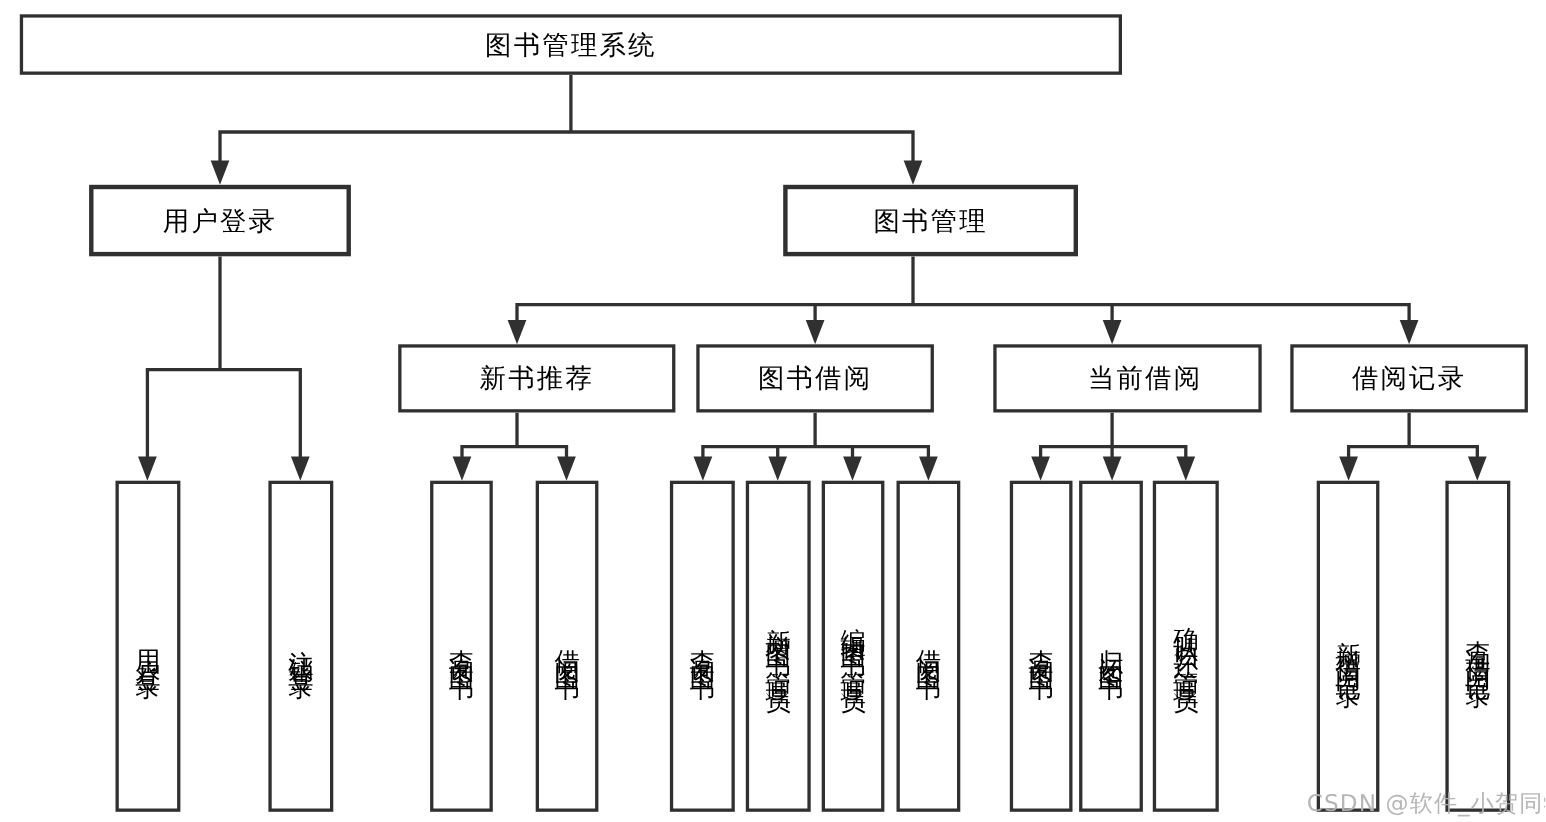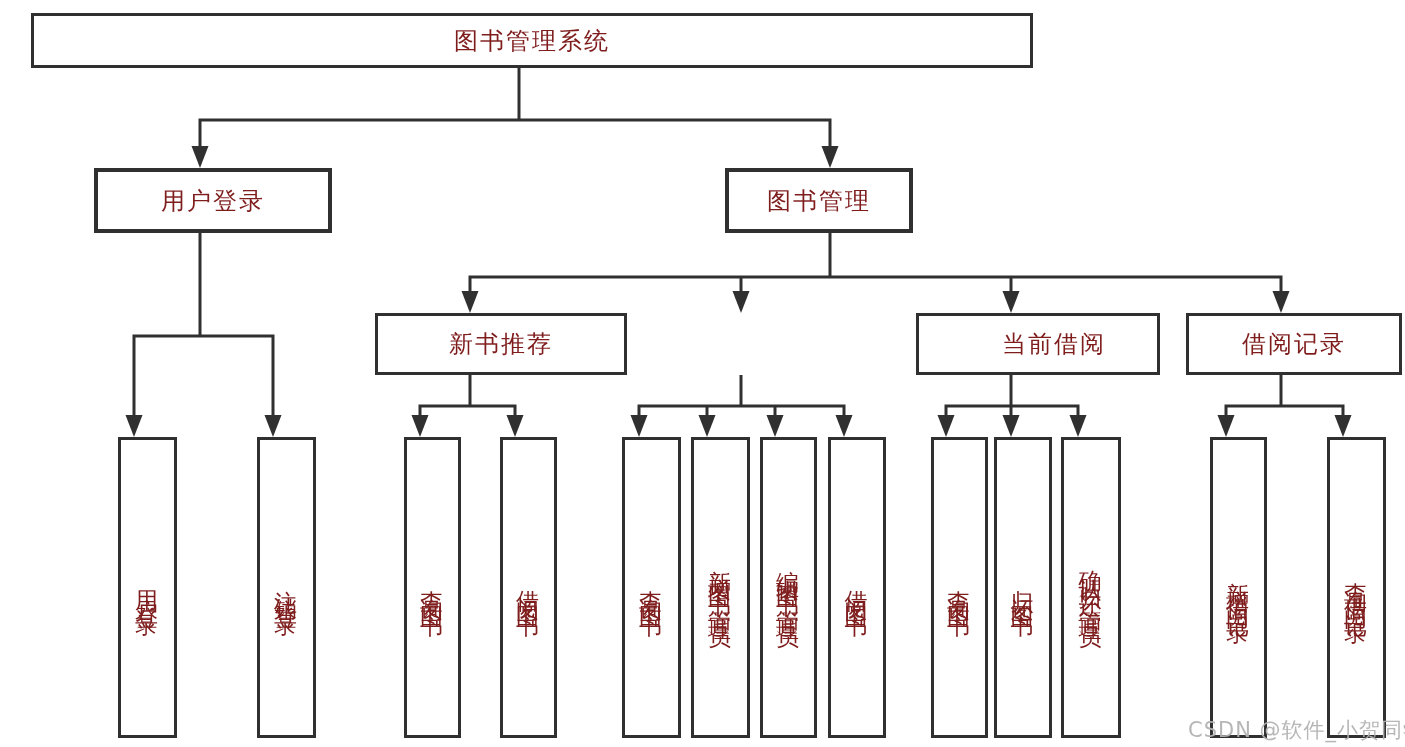--- a/index.html
+++ b/index.html
@@ -17,22 +17,21 @@
     pointer-events: none;
   }
   .box {
     position: absolute;
     box-sizing: border-box;
     border: 3px solid #303030;
     background: #ffffff;
     display: flex;
     align-items: center;
     justify-content: center;
-    color: #7f1d1d;
-    margin-left: 13px;
+    color: #000000;
   }
   .root-box   { left: 18px;  top: 13px;  width: 1002px; height: 55px; }
   .lvl2-box   { top: 168px; height: 65px; border-width: 4px; }
   .lvl3-box   { top: 313px; height: 62px; }
   .leaf-box   { top: 437px; height: 301px; }
   .htext { font-size: 24px; letter-spacing: 2px; white-space: nowrap; }
   .vtext {
     writing-mode: vertical-rl;
     text-orientation: mixed;
     font-size: 23px;
@@ -110,26 +109,29 @@
     </g>
   </svg>
 
   <div class="box root-box">
     <span class="htext">图书管理系统</span>
   </div>
 
   <div class="box lvl2-box" style="left:81px;width:238px;">
     <span class="htext">用户登录</span>
   </div>
-  <div class="box lvl2-box" style="left:712px;width:188px;">
+  <div class="box lvl2-box" style="left:712px;width:268px;">
     <span class="htext">图书管理</span>
   </div>
 
   <div class="box lvl3-box" style="left:362px;width:252px;">
     <span class="htext">新书推荐</span>
+  </div>
+  <div class="box lvl3-box" style="left:633px;width:216px;">
+    <span class="htext">图书借阅</span>
   </div>
   <div class="box lvl3-box" style="left:903px;width:244px;padding-left:32px;">
     <span class="htext">当前借阅</span>
   </div>
   <div class="box lvl3-box" style="left:1173px;width:216px;">
     <span class="htext">借阅记录</span>
   </div>
 
   <div class="box leaf-box" style="left:105px;width:59px;">
     <span class="vtext">用户登录</span>

